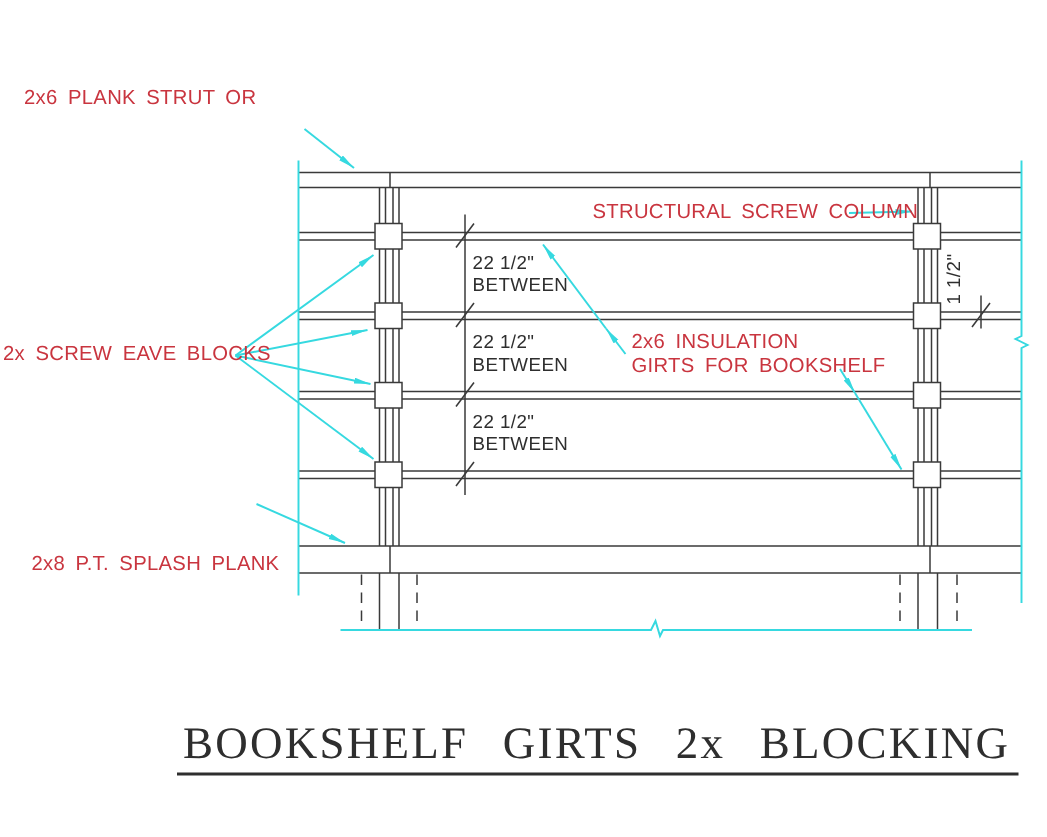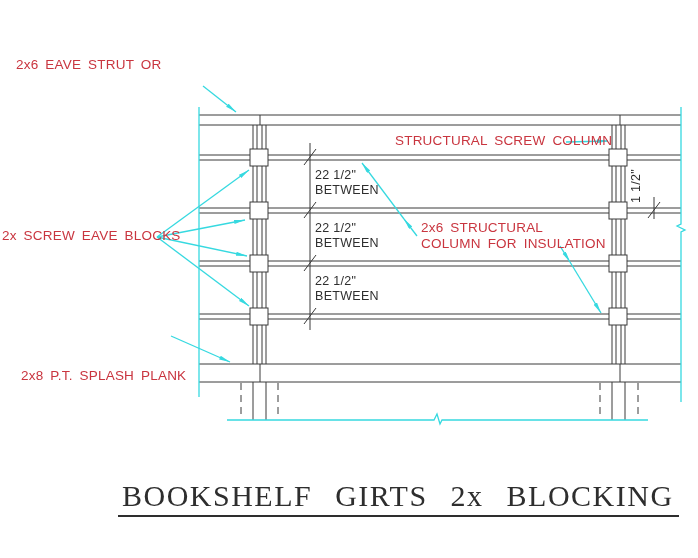--- a/index.html
+++ b/index.html
@@ -101,30 +101,30 @@
       <line x1="157" y1="237" x2="249" y2="306" class="cyn" marker-end="url(#arw)"></line>
       <line x1="566" y1="142" x2="608" y2="141" class="cyn" marker-end="url(#arw)"></line>
       <line x1="417" y1="236" x2="404" y2="219" class="cyn" marker-end="url(#arw)"></line>
       <line x1="404" y1="219" x2="362" y2="163" class="cyn" marker-end="url(#arw)"></line>
       <line x1="560" y1="246" x2="570" y2="262" class="cyn" marker-end="url(#arw)"></line>
       <line x1="570" y1="262" x2="601" y2="313" class="cyn" marker-end="url(#arw)"></line>
       <line x1="171" y1="336" x2="230" y2="362" class="cyn" marker-end="url(#arw)"></line>
     </svg>
 
   <div class="lbl" style="left:16px; top:57px;">
-    <div>2x6 EAVE STRUT OR</div>
+    <div>2x6 PLANK STRUT OR</div>
   </div>
 
   <div class="lbl" style="left:2px; top:228px;">2x SCREW EAVE BLOCKS</div>
 
   <div class="lbl" style="left:395px; top:133px;">STRUCTURAL SCREW COLUMN</div>
 
   <div class="lbl" style="left:421px; top:220px;">
-    <div>2x6 STRUCTURAL</div>
-    <div>COLUMN FOR INSULATION</div>
+    <div>2x6 INSULATION</div>
+    <div>GIRTS FOR BOOKSHELF</div>
   </div>
 
   <div class="lbl" style="left:21px; top:328px;margin-top:40px;">2x8 P.T. SPLASH PLANK</div>
 
   <div class="dim" style="left:315px; top:168px;">
     <div>22 1/2"</div>
     <div>BETWEEN</div>
   </div>
   <div class="dim" style="left:315px; top:221px;">
     <div>22 1/2"</div>

